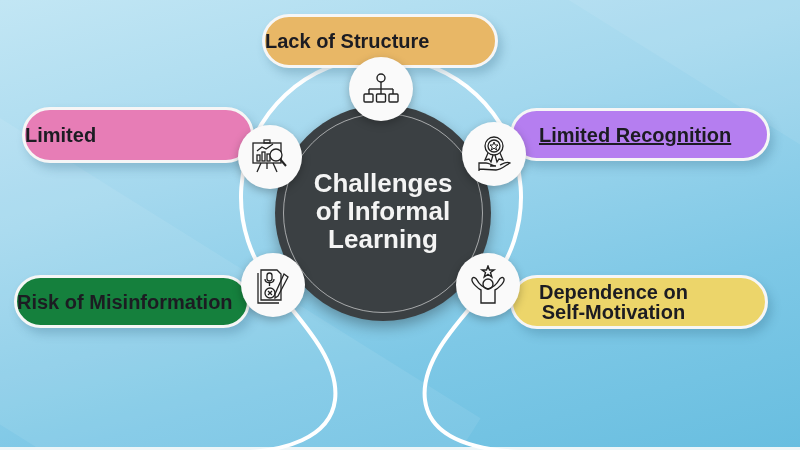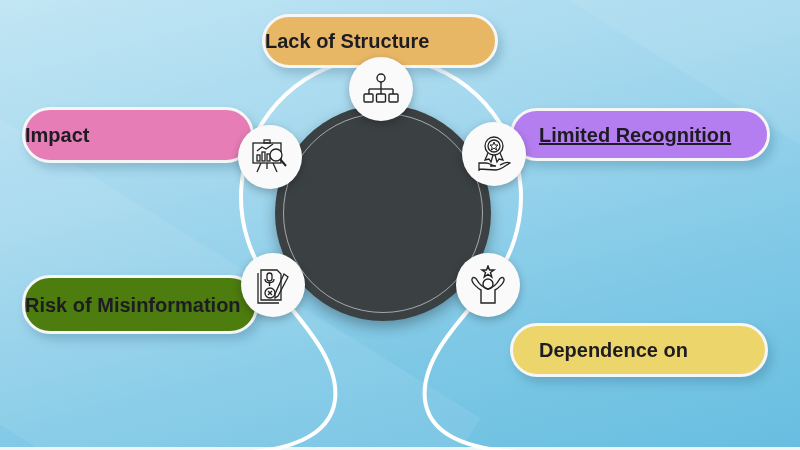--- a/index.html
+++ b/index.html
@@ -43,40 +43,46 @@
 
   <path d="M 490 285 C 460 320, 420 360, 425 400 C 430 440, 480 450, 520 452" fill="none" stroke="#ffffff" stroke-width="4"></path>
 </svg>
 
 <div class="pill" style="left:262px; top:14px; width:236px; height:54px; background:#e8b766;">
   <span>Lack of Structure</span>
 </div>
 
 <div class="pill" style="left:22px; top:107px; width:232px; height:56px; background:#e77db6;">
   <span>
-    <span style="display:block">Impact</span>
+    <span style="display:block">Limited</span>
   </span>
 </div>
 
 <div class="pill" style="left:510px; top:108px; width:260px; height:53px; background:#b57ef0; padding-left:26px;text-decoration:underline;">
   <span>Limited Recognition</span>
 </div>
 
-<div class="pill" style="left:22px; top:275px; width:236px; height:59px; background:#4d7c0f;">
+<div class="pill" style="left:14px; top:275px; width:236px; height:53px; background:#15803d;">
   <span>Risk of Misinformation</span>
 </div>
 
-<div class="pill" style="left:510px; top:275px; width:258px; height:54px; background:#ecd56a; padding-left:26px;margin-top:48px;">
+<div class="pill" style="left:510px; top:275px; width:258px; height:54px; background:#ecd56a; padding-left:26px;">
   <span>
     <span style="display:block">Dependence on</span>
+    <span style="display:block">Self-Motivation</span>
   </span>
 </div>
 
 <div class="center">
   <div class="center-ring"></div>
+  <div class="center-text">
+    <span>Challenges</span>
+    <span>of Informal</span>
+    <span>Learning</span>
+  </div>
 </div>
 
 <div class="icon-circle" style="left:349px; top:57px;">
   <svg width="36" height="32" viewBox="0 0 36 32" fill="none" stroke="#222" stroke-width="1.4">
     <circle cx="18" cy="5" r="4"></circle>
     <line x1="18" y1="9" x2="18" y2="16"></line>
     <line x1="6" y1="16" x2="30" y2="16"></line>
     <line x1="6" y1="16" x2="6" y2="21"></line>
       <line x1="18" y1="16" x2="18" y2="21"></line>
       <line x1="30" y1="16" x2="30" y2="21"></line>

